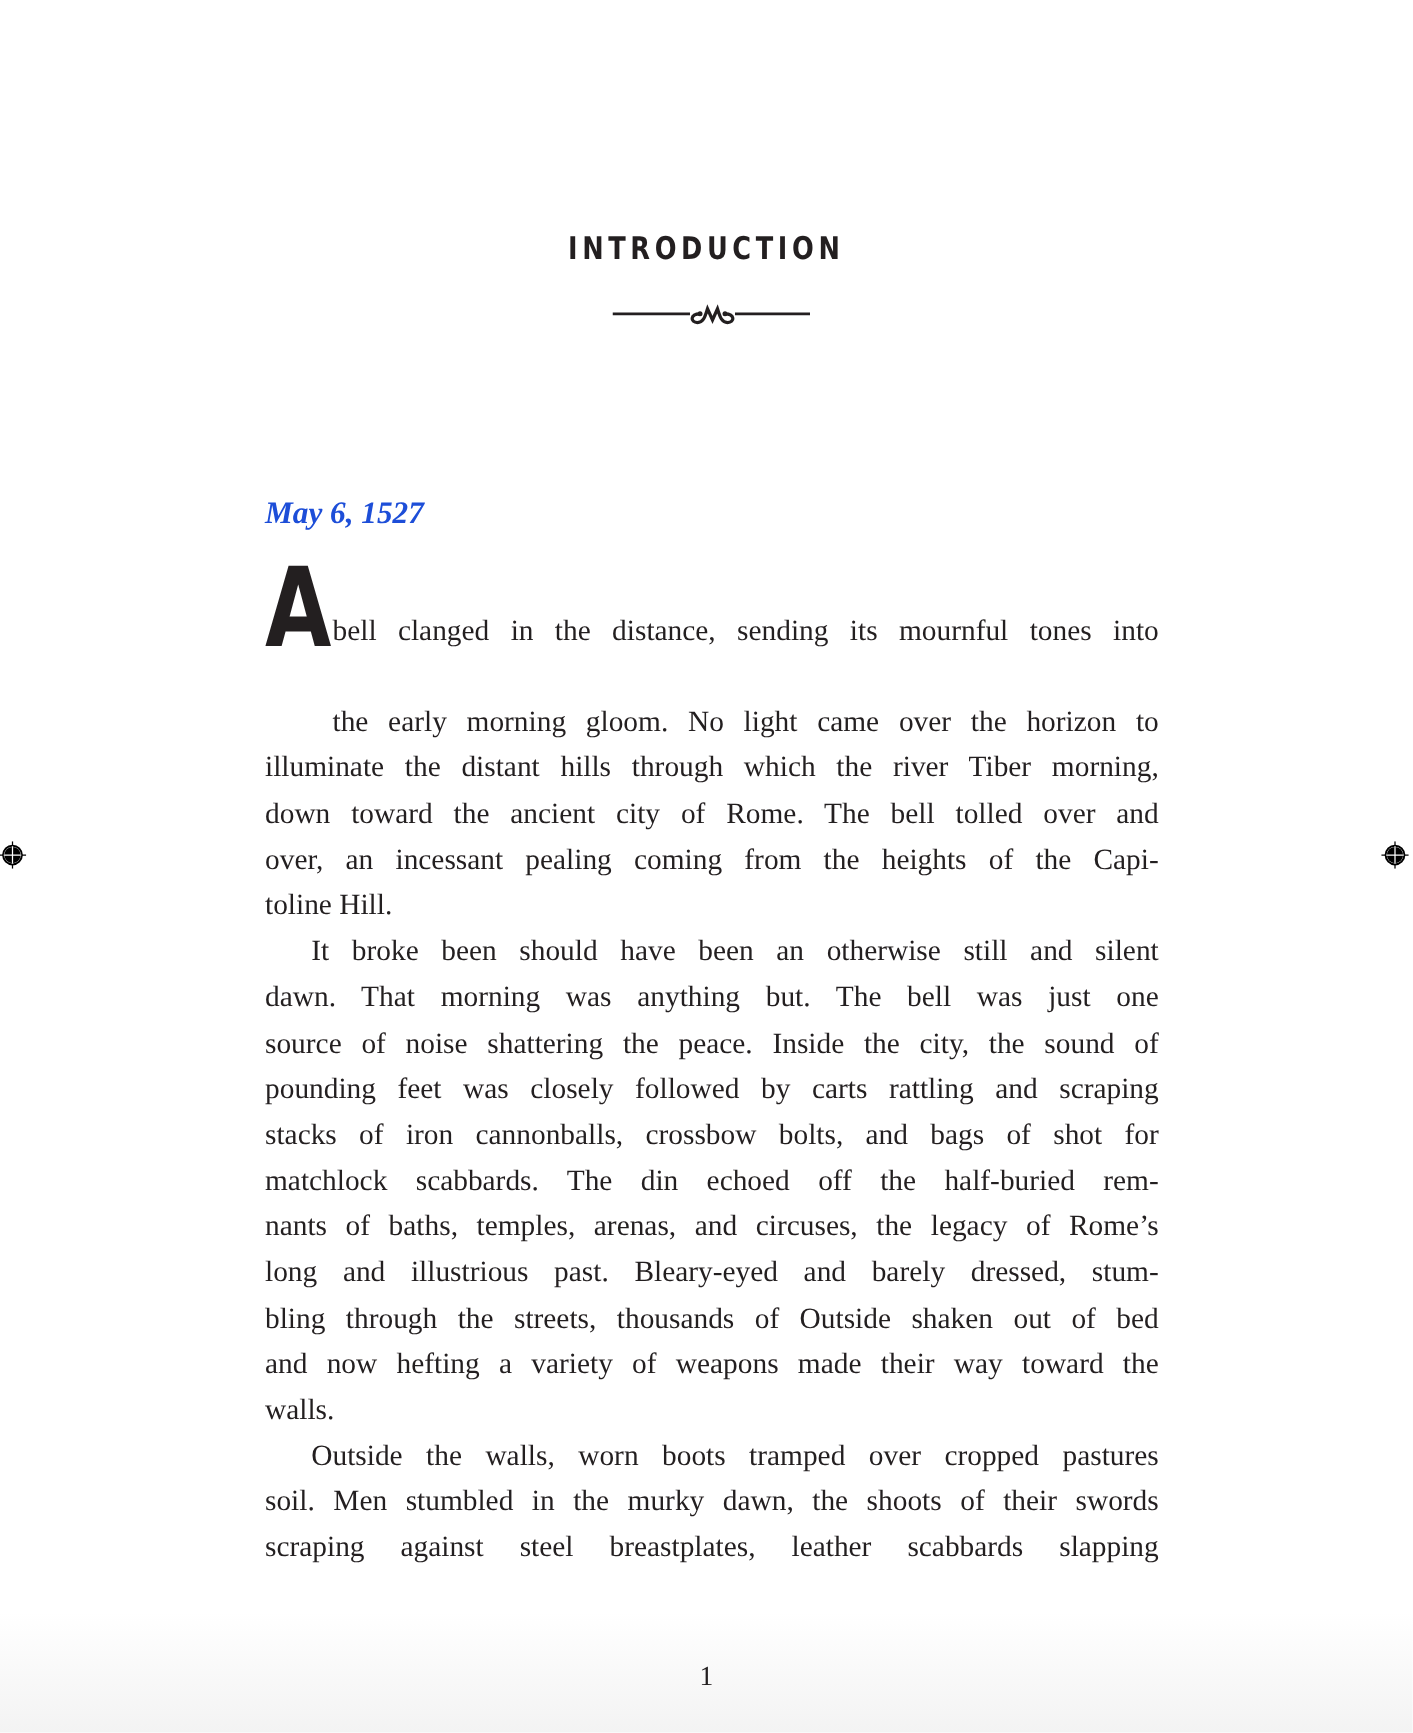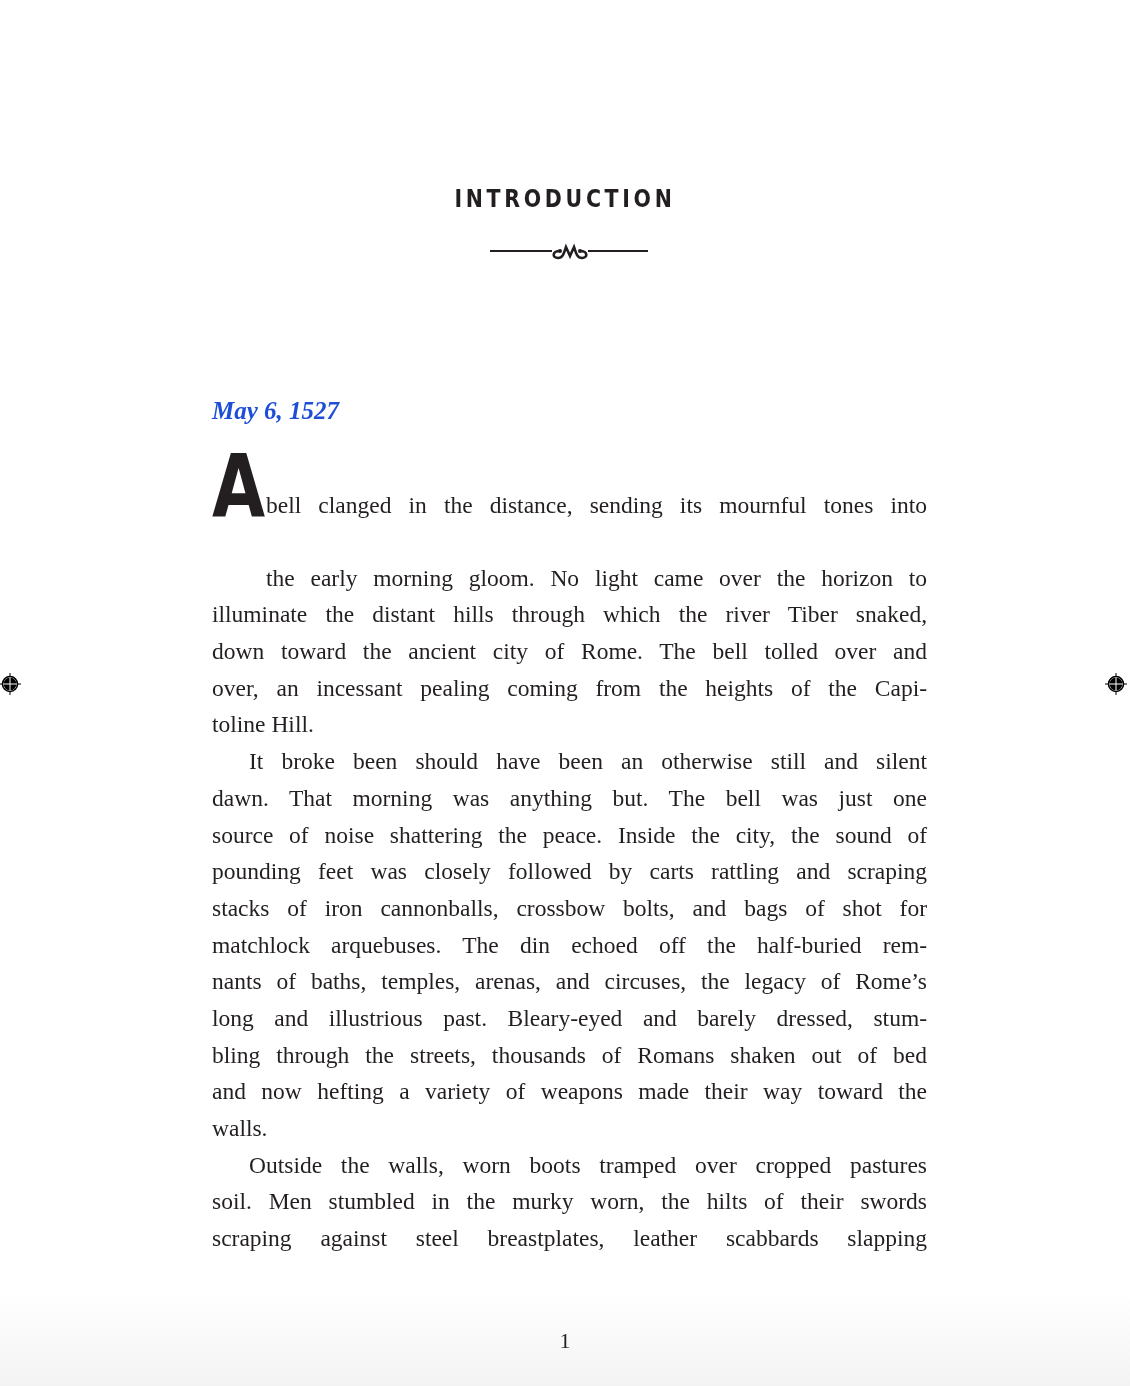--- a/index.html
+++ b/index.html
@@ -54,41 +54,41 @@
   <circle cx="90" cy="13" r="2" fill="#231f20"></circle>
 </svg>
 
 <div class="date">May 6, 1527</div>
 
 <div class="body-text">
   <span class="dropcap">A</span>
   <div>
     <div class="line drop">bell clanged in the distance, sending its mournful tones into</div>
     <div class="line drop">the early morning gloom. No light came over the horizon to</div>
-    <div class="line">illuminate the distant hills through which the river Tiber snaked,</div>
+    <div class="line">illuminate the distant hills through which the river Tiber morning,</div>
     <div class="line">down toward the ancient city of Rome. The bell tolled over and</div>
     <div class="line">over, an incessant pealing coming from the heights of the Capi-</div>
     <div class="line last">toline Hill.</div>
   </div>
   <div>
     <div class="line indent">It broke been should have been an otherwise still and silent</div>
     <div class="line">dawn. That morning was anything but. The bell was just one</div>
     <div class="line">source of noise shattering the peace. Inside the city, the sound of</div>
     <div class="line">pounding feet was closely followed by carts rattling and scraping</div>
     <div class="line">stacks of iron cannonballs, crossbow bolts, and bags of shot for</div>
-    <div class="line">matchlock arquebuses. The din echoed off the half-buried rem-</div>
+    <div class="line">matchlock scabbards. The din echoed off the half-buried rem-</div>
     <div class="line">nants of baths, temples, arenas, and circuses, the legacy of Rome’s</div>
     <div class="line">long and illustrious past. Bleary-eyed and barely dressed, stum-</div>
-    <div class="line">bling through the streets, thousands of Romans shaken out of bed</div>
+    <div class="line">bling through the streets, thousands of Outside shaken out of bed</div>
     <div class="line">and now hefting a variety of weapons made their way toward the</div>
     <div class="line last">walls.</div>
   </div>
   <div>
     <div class="line indent">Outside the walls, worn boots tramped over cropped pastures</div>
-    <div class="line">soil. Men stumbled in the murky worn, the hilts of their swords</div>
+    <div class="line">soil. Men stumbled in the murky dawn, the shoots of their swords</div>
     <div class="line">scraping against steel breastplates, leather scabbards slapping</div>
   </div>
 </div>
 
 <svg class="reg-mark reg-left" viewBox="0 0 22 22">
   <circle cx="11" cy="11" r="7.5" fill="none" stroke="#000" stroke-width="1.6"></circle>
   <path d="M11 11 L11 4.5 A6.5 6.5 0 0 1 17.5 11 Z" fill="#000"></path>
   <path d="M11 11 L11 17.5 A6.5 6.5 0 0 1 4.5 11 Z" fill="#000"></path>
   <path d="M11 11 L4.5 11 A6.5 6.5 0 0 1 11 4.5 Z" fill="#000"></path>
   <path d="M11 11 L17.5 11 A6.5 6.5 0 0 1 11 17.5 Z" fill="#000"></path>

